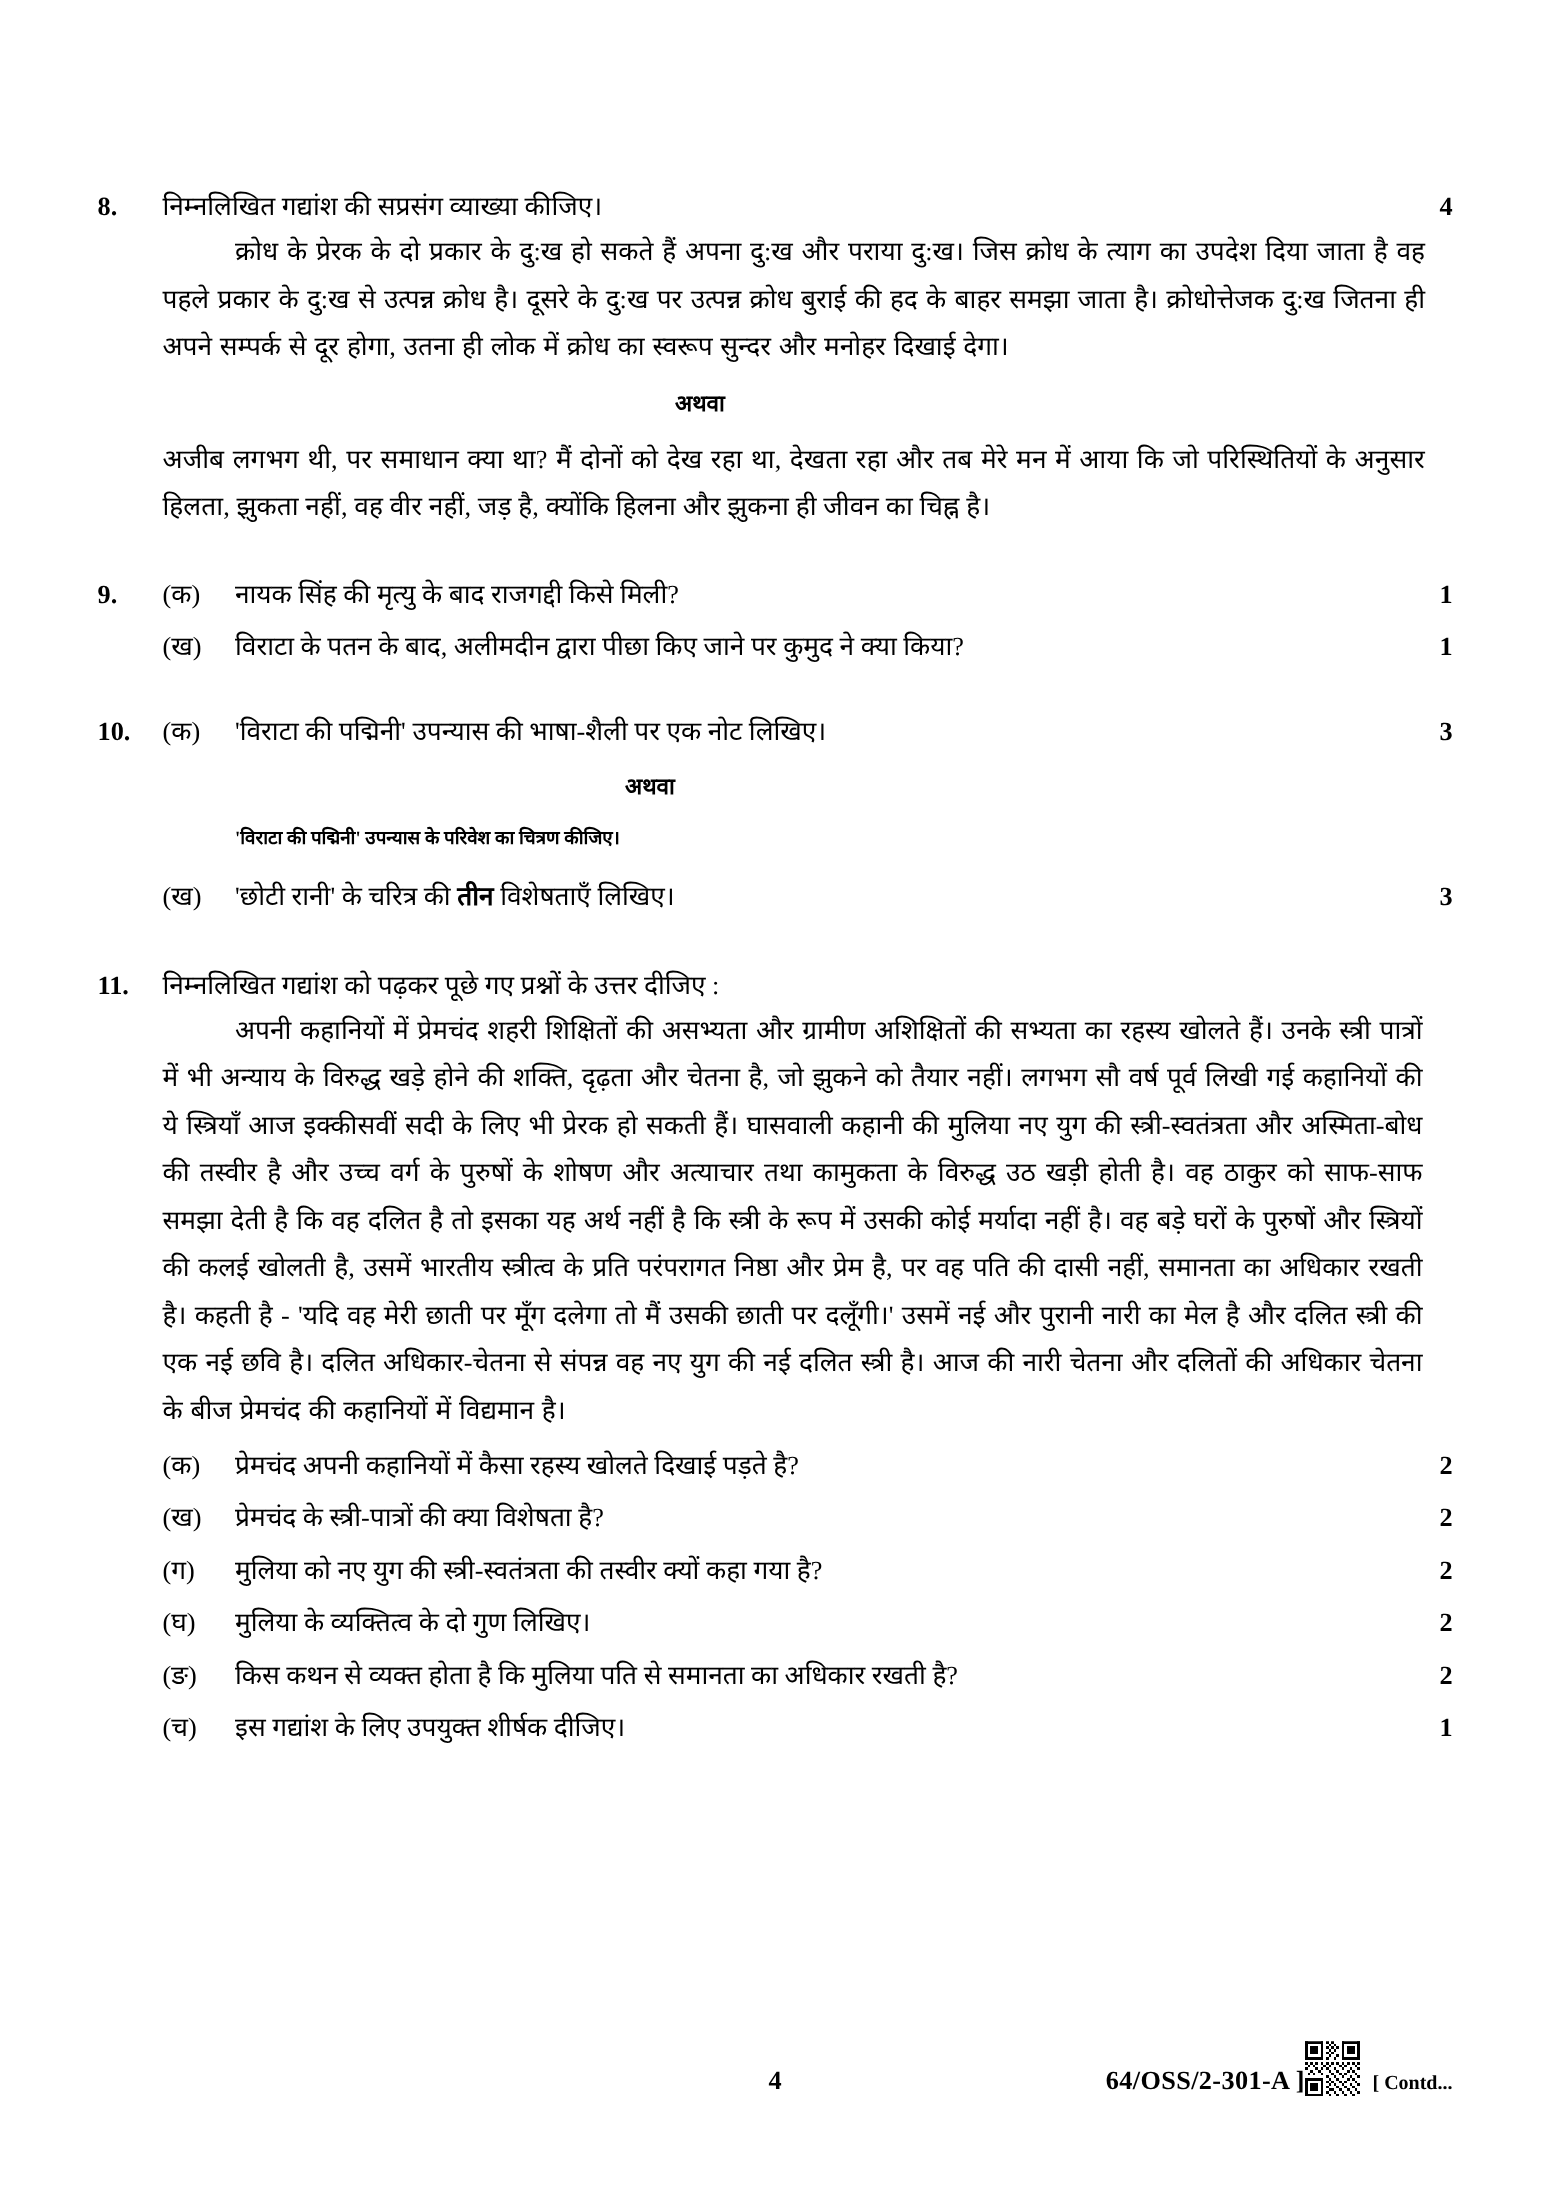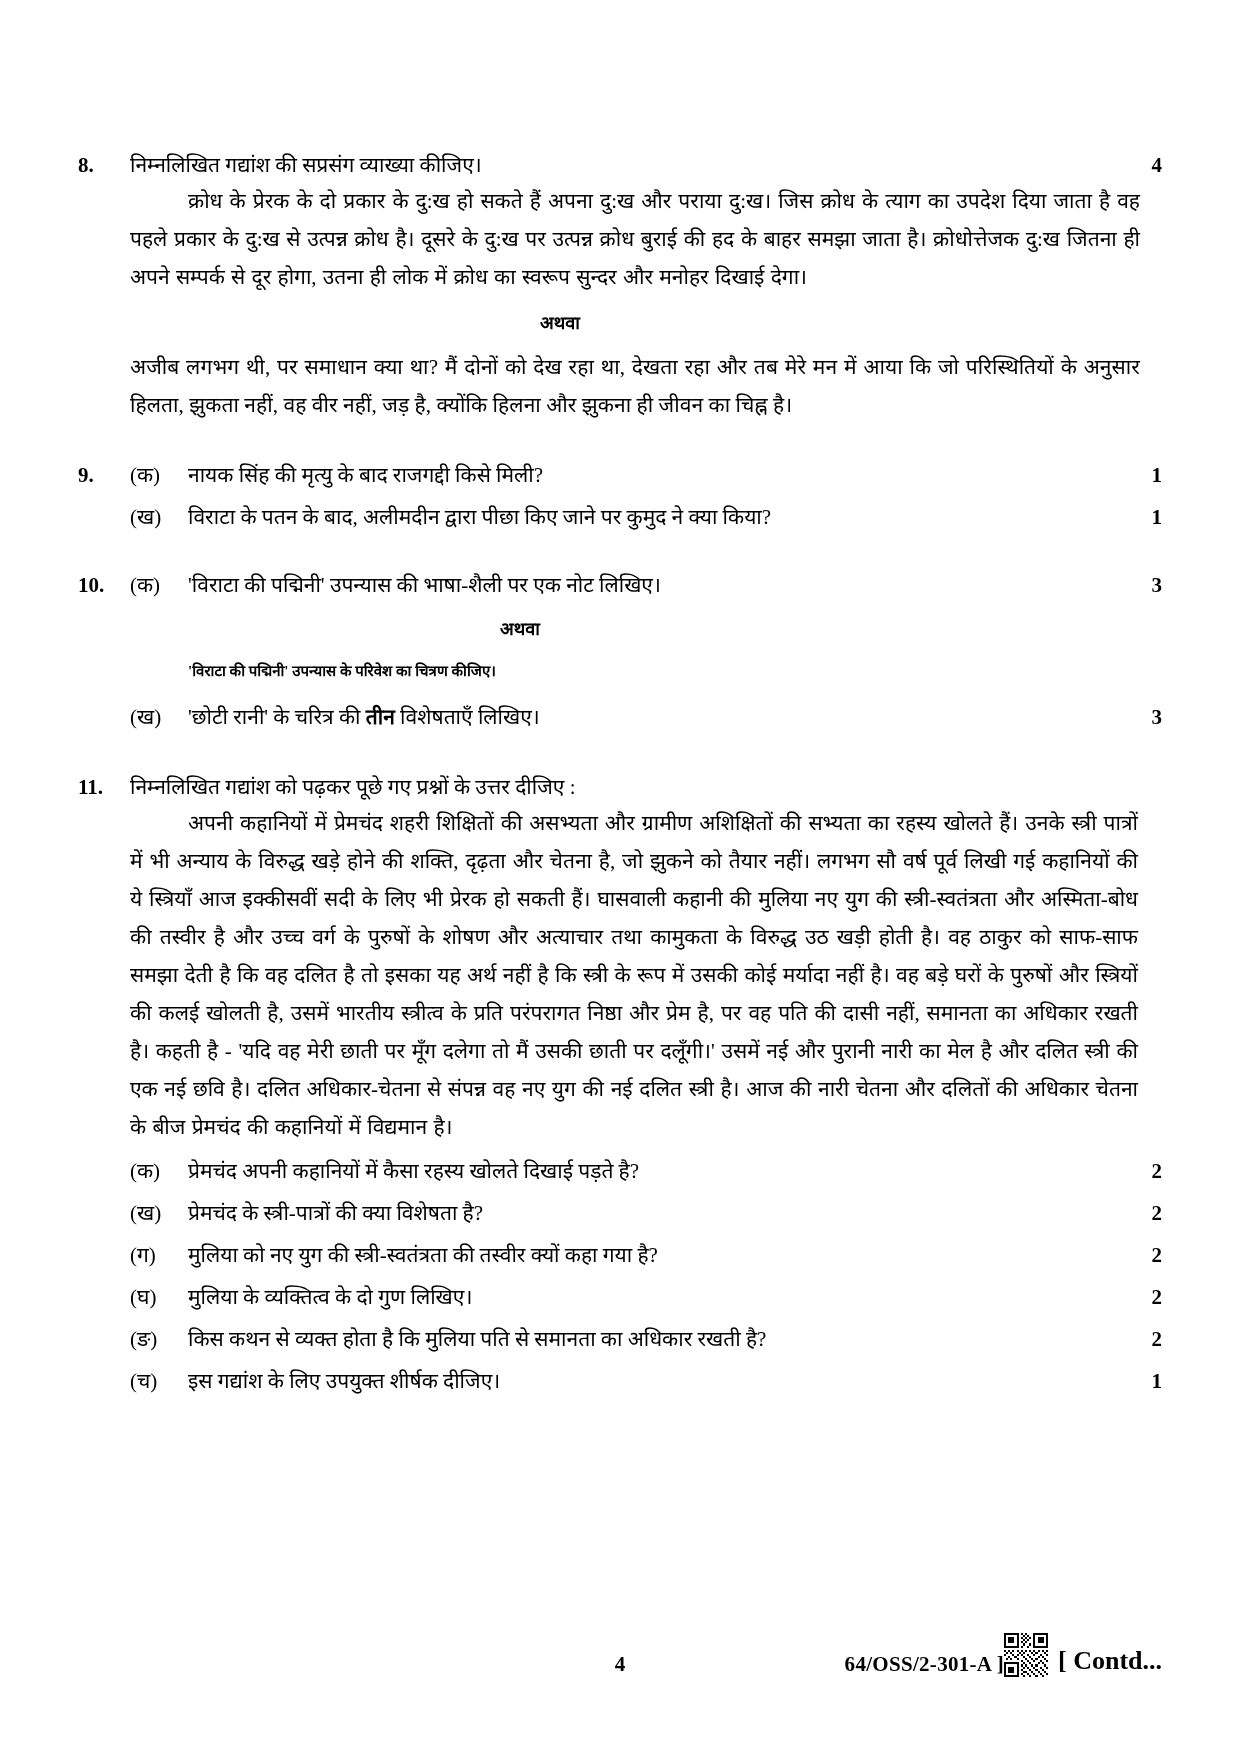--- a/index.html
+++ b/index.html
@@ -144,21 +144,21 @@
     align-items: flex-end;
     gap: 10px;
   }
   .qr {
     width: 44px;
     height: 44px;
     display: block;
     image-rendering: pixelated;
   }
   .contd {
-    font-size: 26px;
+    font-size: 16px;
     font-weight: bold;
     font-style: normal;
     white-space: nowrap;
     padding-bottom: 1px;
   }
 </style>
 </head>
 <body>
 
 <div class="page">

